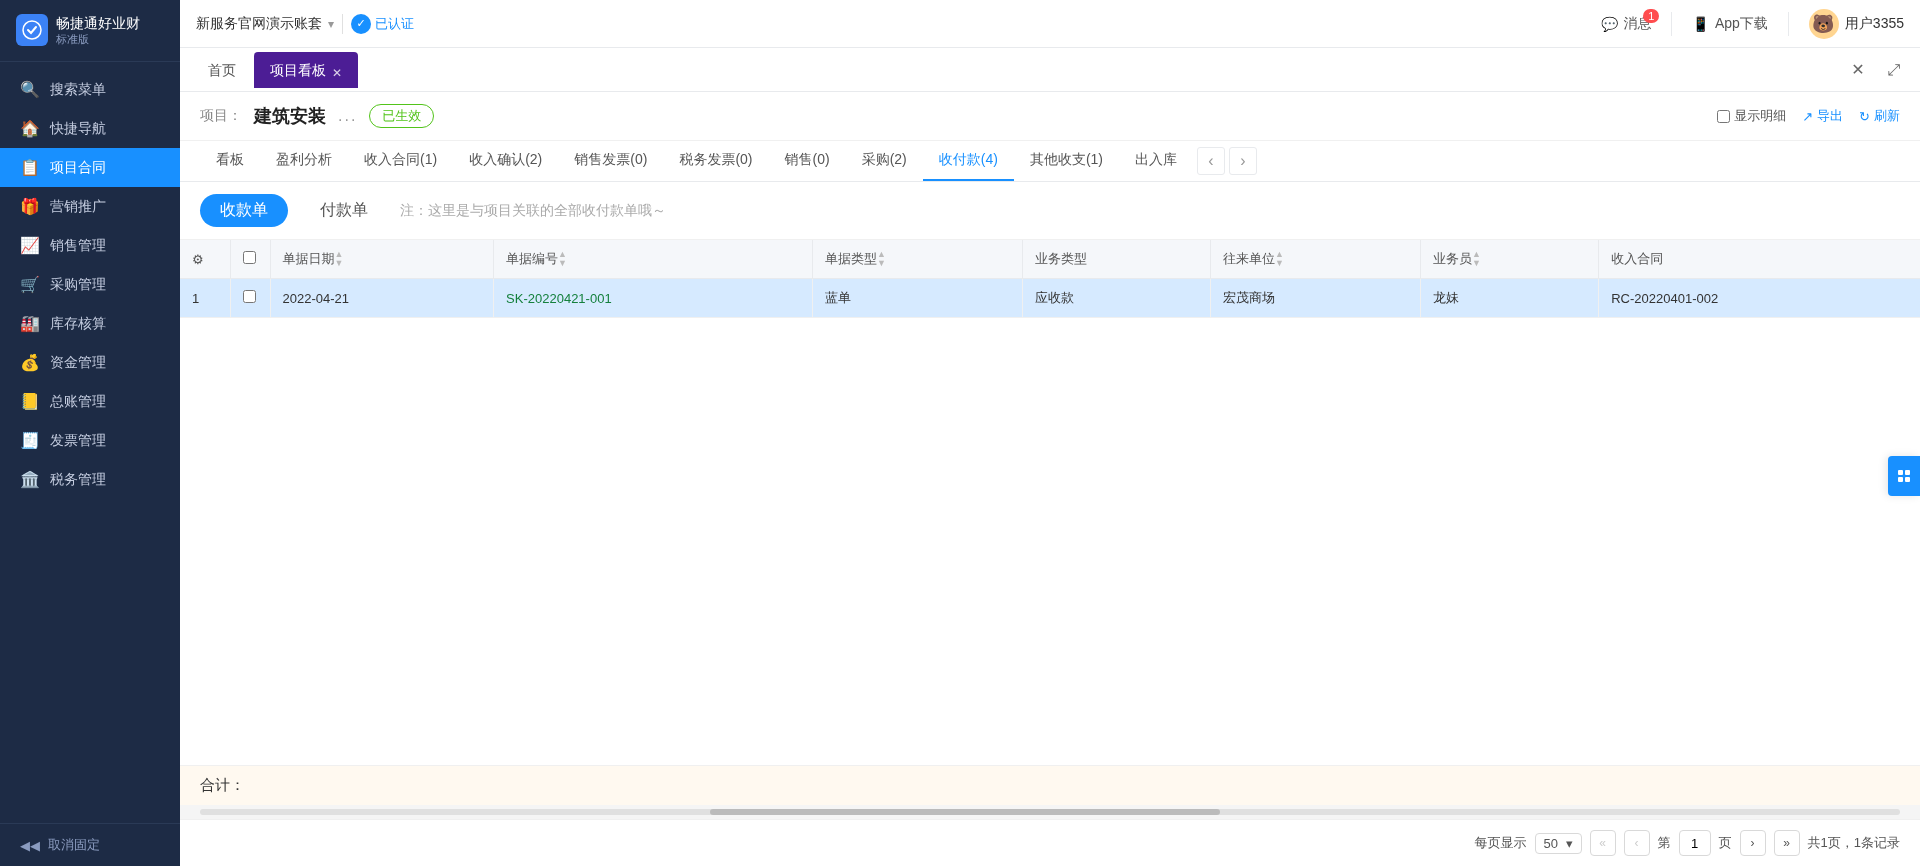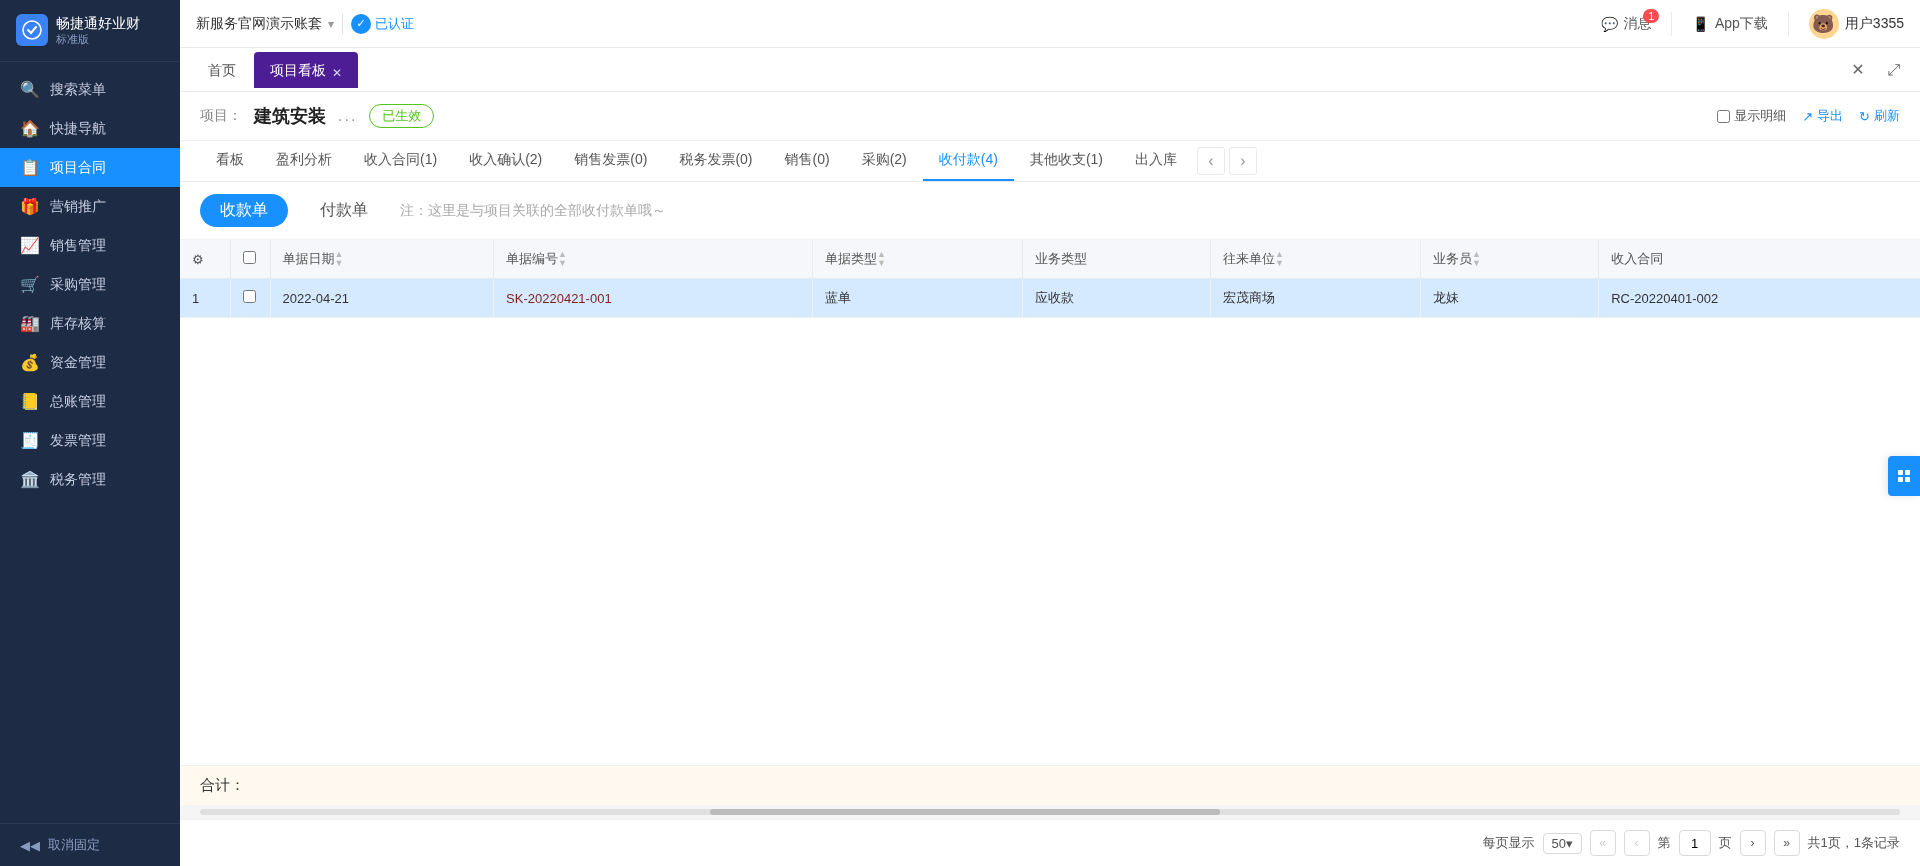--- a/index.html
+++ b/index.html
@@ -359,21 +359,21 @@
     }
     tbody tr.selected { background: #d6eaff; }
     tbody td {
       padding: 10px 12px;
       color: #333;
       white-space: nowrap;
       border-right: 1px solid #f0f0f0;
     }
     tbody td:last-child { border-right: none; }
     .td-link {
-      color: #7f1d1d;
+      color: #15803d;
       cursor: pointer;
       text-decoration: none;
     }
 
     
     .table-footer {
       background: #fff9f0;
       padding: 10px 20px;
       font-size: 15px;
       color: #333;
@@ -411,21 +411,21 @@
       justify-content: flex-end;
       padding: 10px 20px;
       gap: 8px;
       font-size: 13px;
       color: #555;
       border-top: 1px solid #f0f0f0;
     }
     .page-size-select {
       display: flex;
       align-items: center;
-      gap: 0;
+      gap: 8px;
       border: 1px solid #d9d9d9;
       border-radius: 4px;
       padding: 2px 8px;
       cursor: pointer;
       background: #fff;
     }
     .page-btn {
       width: 26px;
       height: 26px;
       display: flex;

